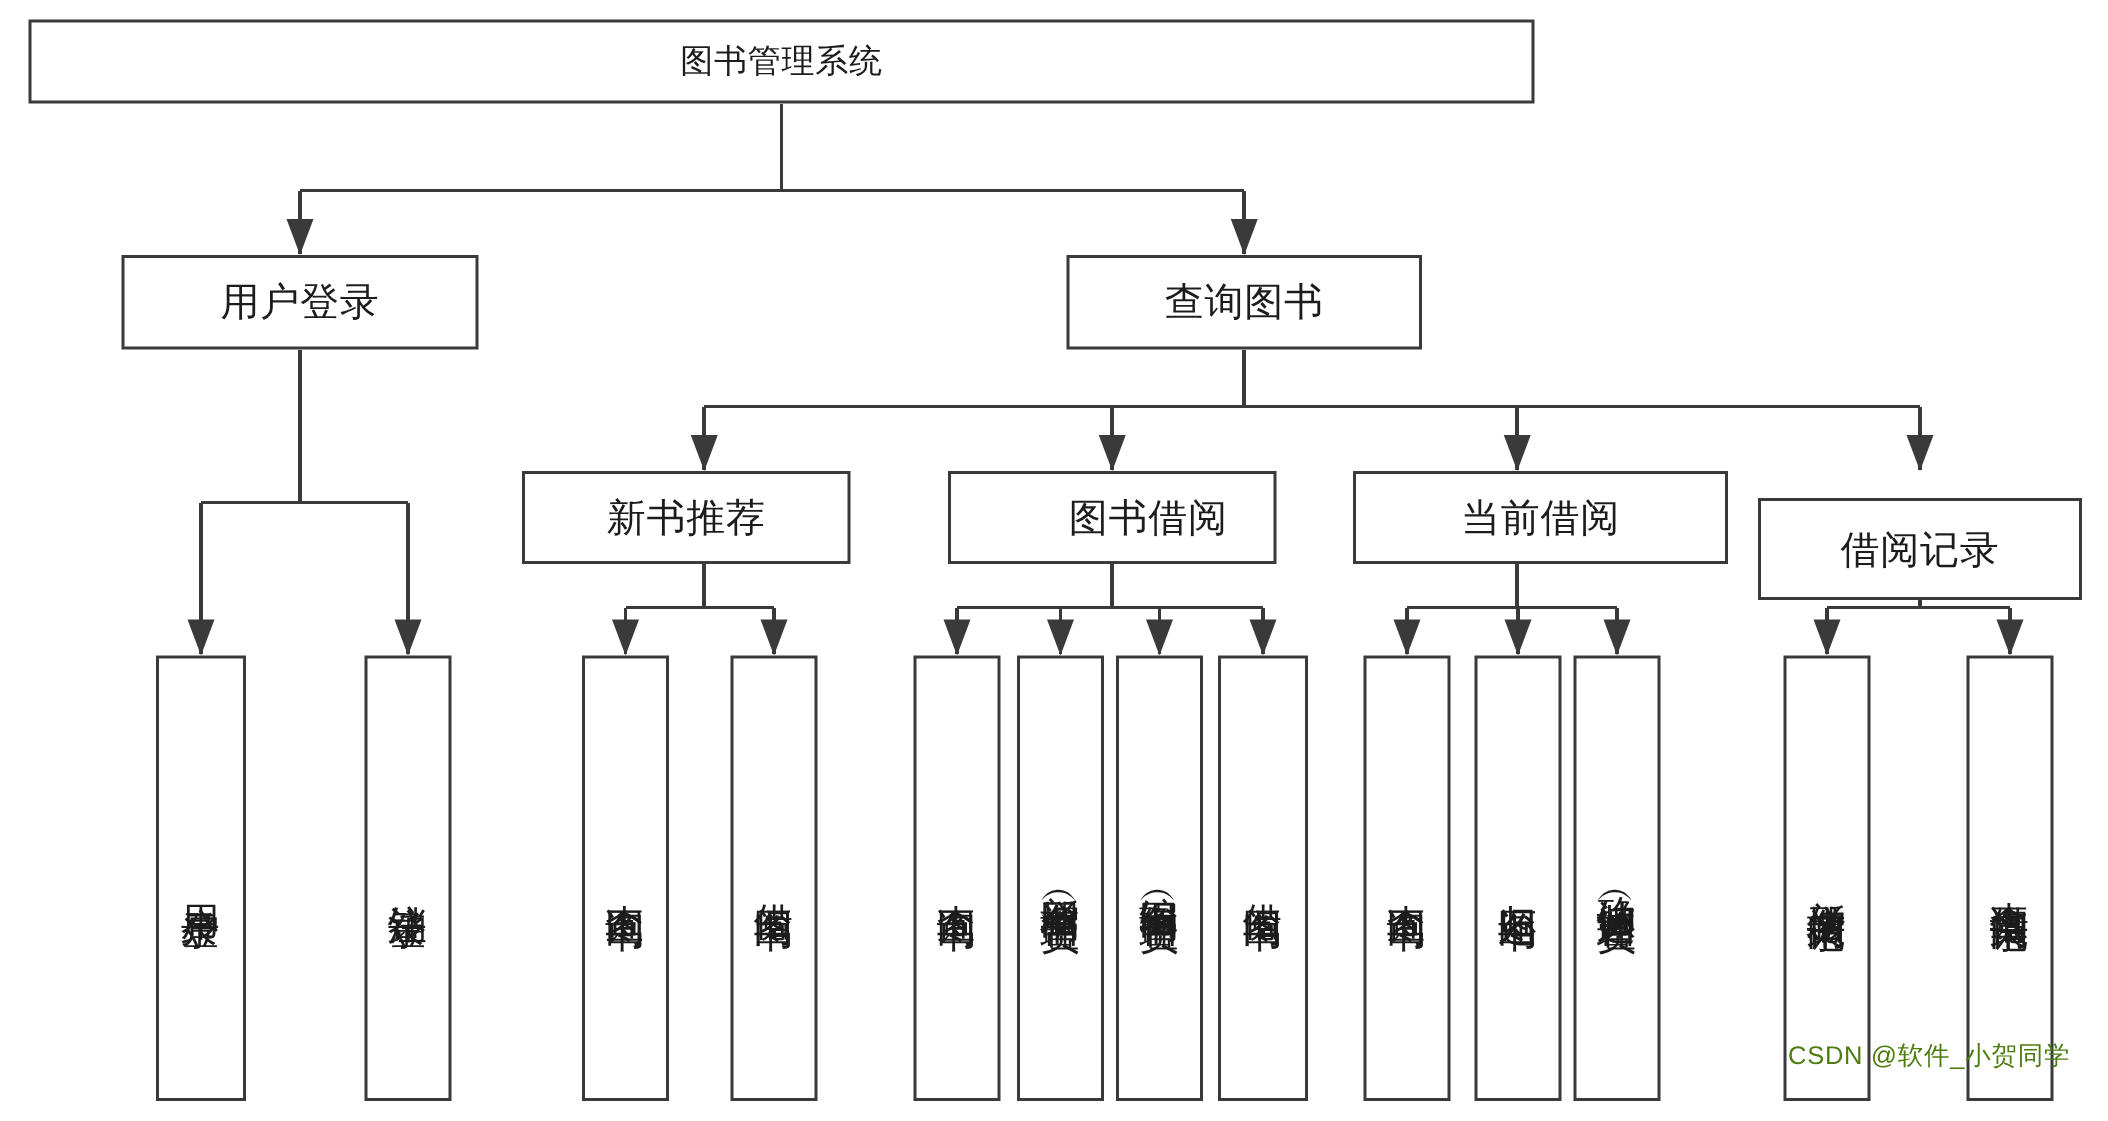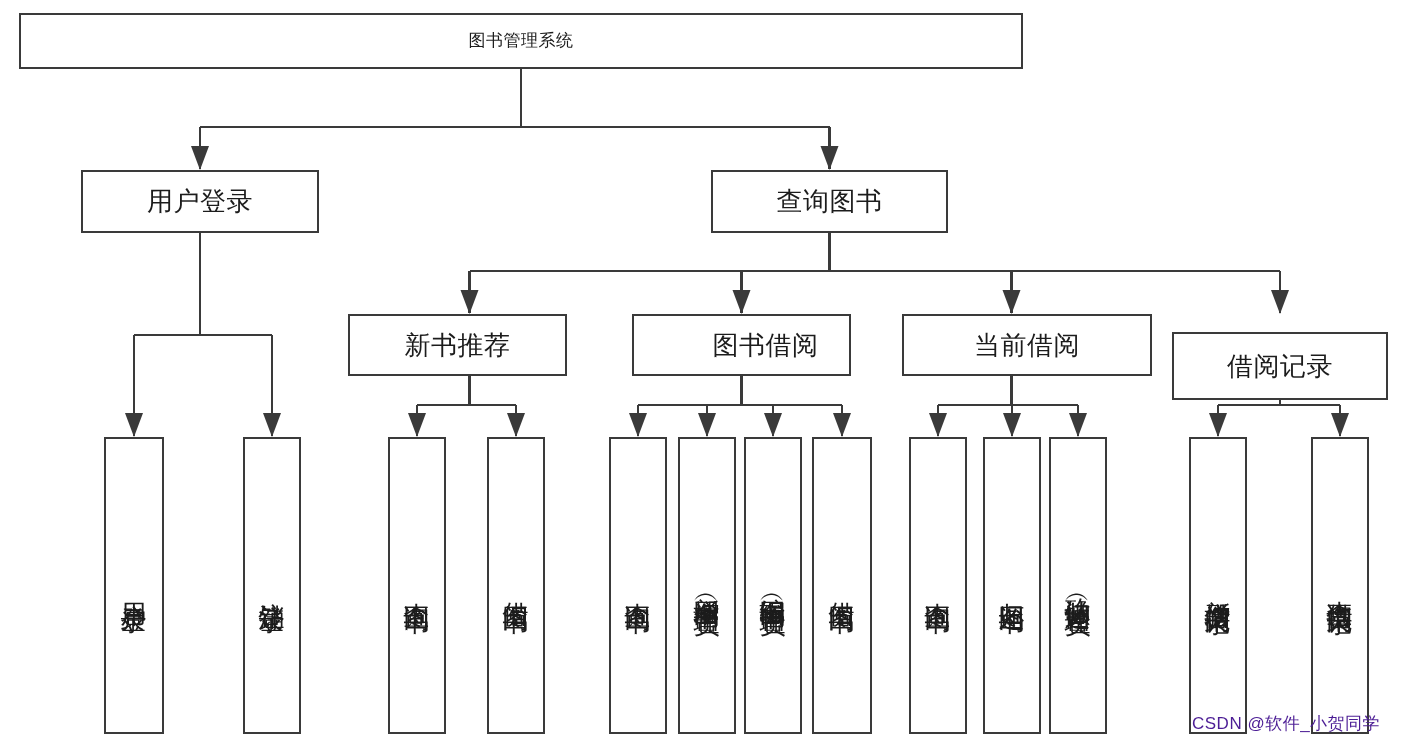--- a/index.html
+++ b/index.html
@@ -45,21 +45,21 @@
   }
   .node.horizontal .label {
     writing-mode: horizontal-tb;
   }
   .node.vertical .label {
     writing-mode: vertical-rl;
     text-orientation: upright;
     letter-spacing: 2px;
     line-height: 1;
   }
-  .node.root .label { font-size: 17px; }
+  .node.root .label { font-size: 22px; }
   .watermark {
     position: absolute;
     color: #b9b9b9;
     font-size: 17px;
     letter-spacing: 0.5px;
     white-space: nowrap;
     pointer-events: none;
   }
 </style>
 </head>
@@ -175,14 +175,14 @@
       <div class="node vertical" style="left: 1049px; top: 437px; width: 58px; height: 297px; border-color: rgb(58, 58, 58);">
         <span class="label">确认归还（管理员）</span>
       </div>
       <div class="node vertical" style="left: 1189px; top: 437px; width: 58px; height: 297px; border-color: rgb(58, 58, 58);">
         <span class="label">新增借阅记录</span>
       </div>
       <div class="node vertical" style="left: 1311px; top: 437px; width: 58px; height: 297px; border-color: rgb(58, 58, 58);">
         <span class="label">查询借阅记录</span>
       </div>
     </div>
-  <div class="watermark" style="left: 1192px; top: 712px; color: #4c1d95;">CSDN @软件_小贺同学</div>
+  <div class="watermark" style="left: 1192px; top: 692px; color: #4d7c0f;">CSDN @软件_小贺同学</div>
 </div>
 
 </body></html>

